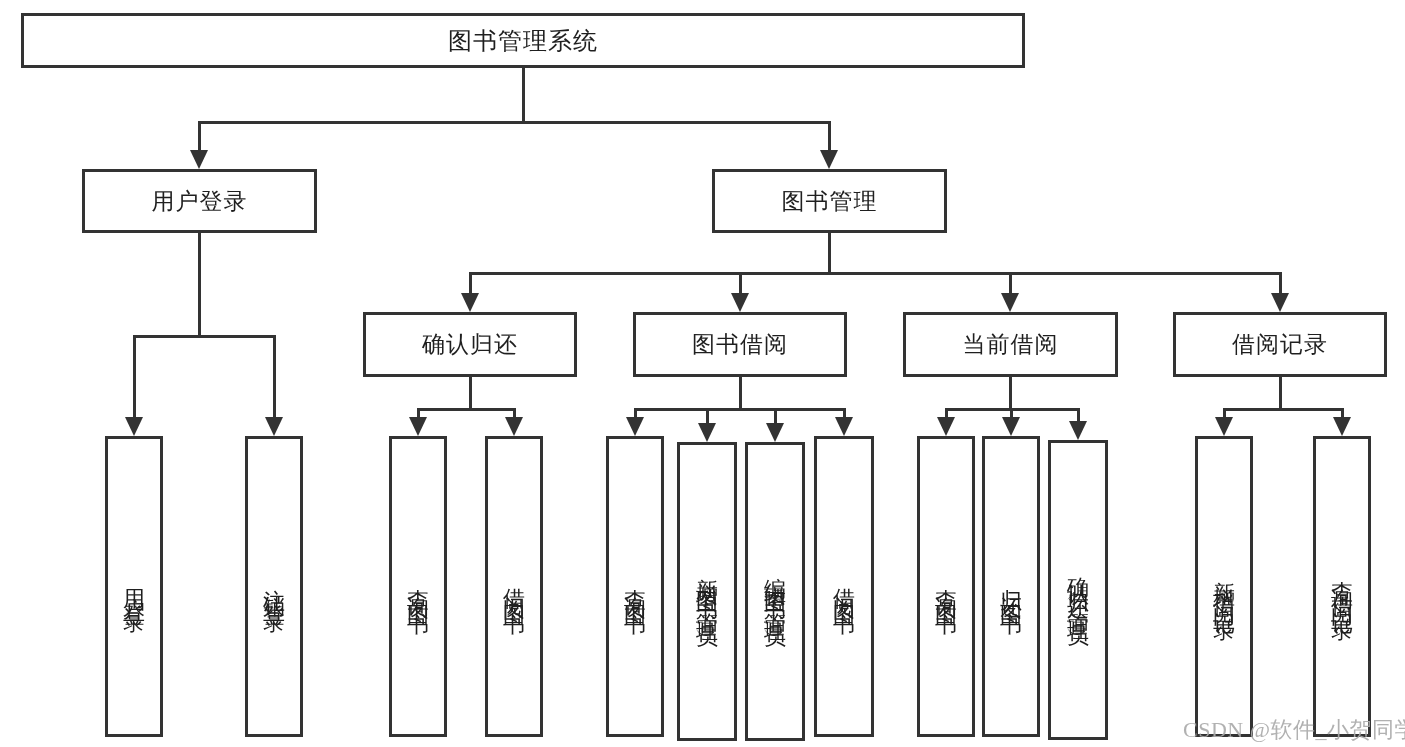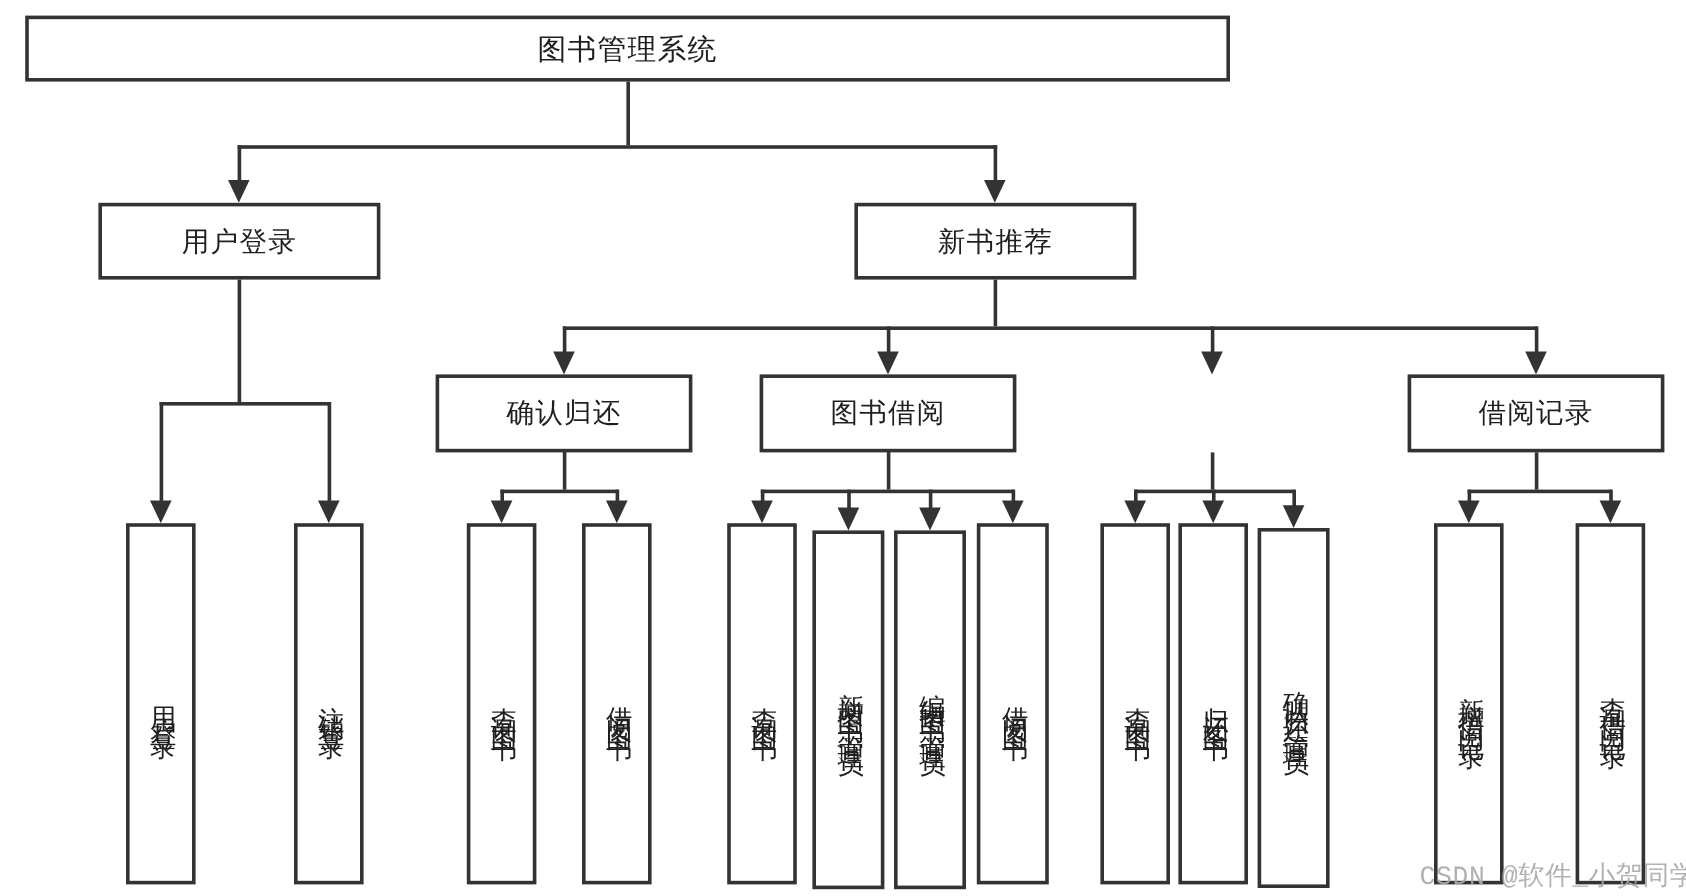--- a/index.html
+++ b/index.html
@@ -9,21 +9,21 @@
     --background: #ffffff;
   }
   * { margin: 0; padding: 0; box-sizing: border-box; }
   html, body { background: var(--background); }
   .stage {
     position: relative;
     width: 1405px;
     height: 742px;
     background: var(--background);
     overflow: hidden;
-    font-family: Liberation Mono, monospace;
+    font-family: Liberation Serif, serif;
     color: var(--text);
   }
   .node {
     position: absolute;
     border: 3px solid var(--line);
     background: var(--background);
     display: flex;
     align-items: center;
     justify-content: center;
     text-align: center;
@@ -71,28 +71,31 @@
 <div class="stage">
 
   <div class="node title" style="left:21px;top:13px;width:1004px;height:55px">
     <span class="lbl">图书管理系统</span>
   </div>
 
   <div class="node" style="left:82px;top:169px;width:235px;height:64px">
     <span class="lbl">用户登录</span>
   </div>
   <div class="node" style="left:712px;top:169px;width:235px;height:64px">
-    <span class="lbl">新书推荐</span>
+    <span class="lbl">图书管理</span>
   </div>
 
   <div class="node" style="left:363px;top:312px;width:214px;height:65px">
     <span class="lbl">确认归还</span>
   </div>
   <div class="node" style="left:633px;top:312px;width:214px;height:65px">
     <span class="lbl">图书借阅</span>
+  </div>
+  <div class="node" style="left:903px;top:312px;width:215px;height:65px">
+    <span class="lbl">当前借阅</span>
   </div>
   <div class="node" style="left:1173px;top:312px;width:214px;height:65px">
     <span class="lbl">借阅记录</span>
   </div>
 
   <div class="node vert" style="left:105px;top:436px;width:58px;height:301px">
     <span class="lbl">用户登录</span>
   </div>
   <div class="node vert" style="left:245px;top:436px;width:58px;height:301px">
     <span class="lbl">注销登录</span>

